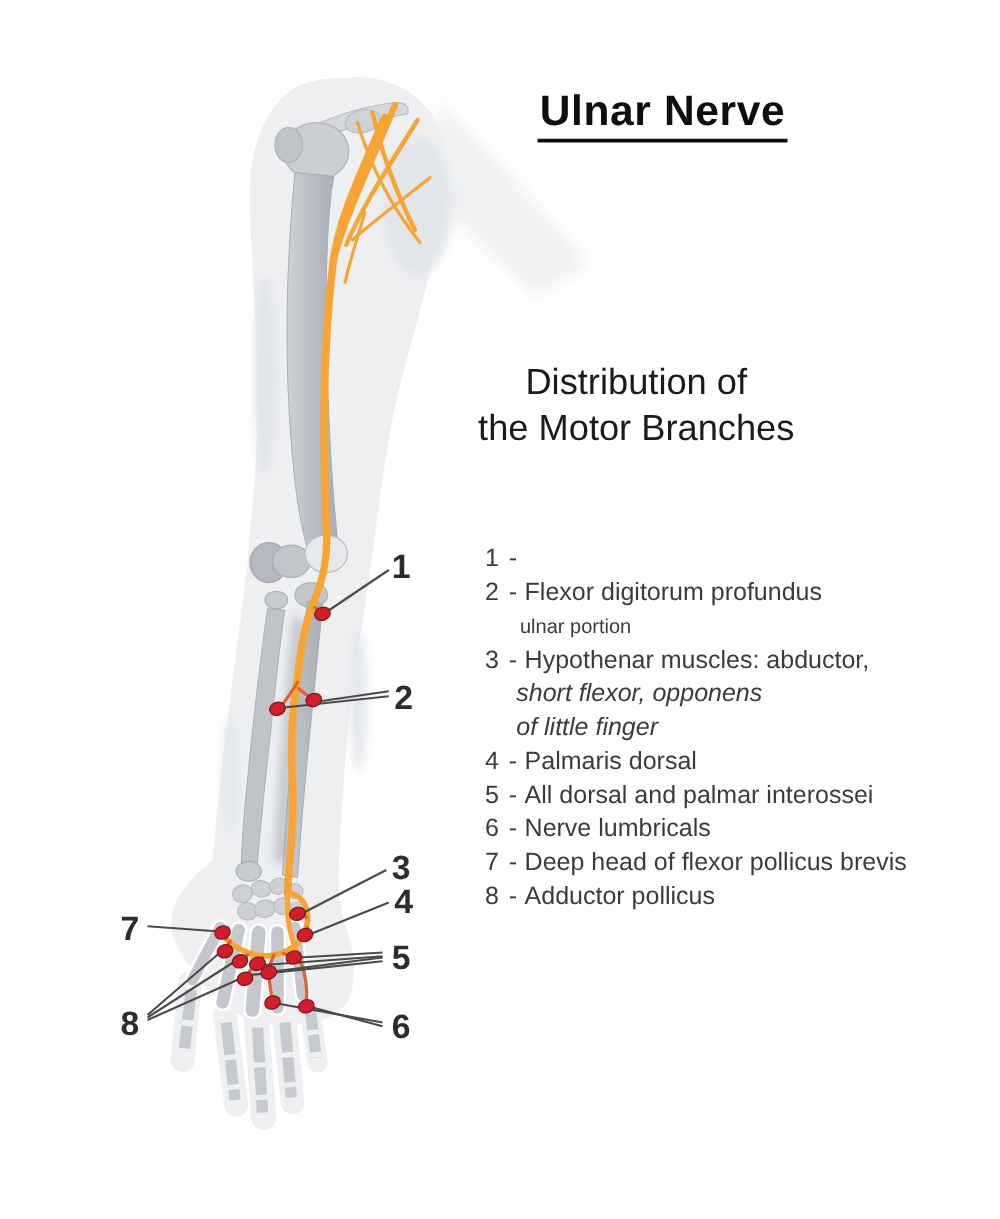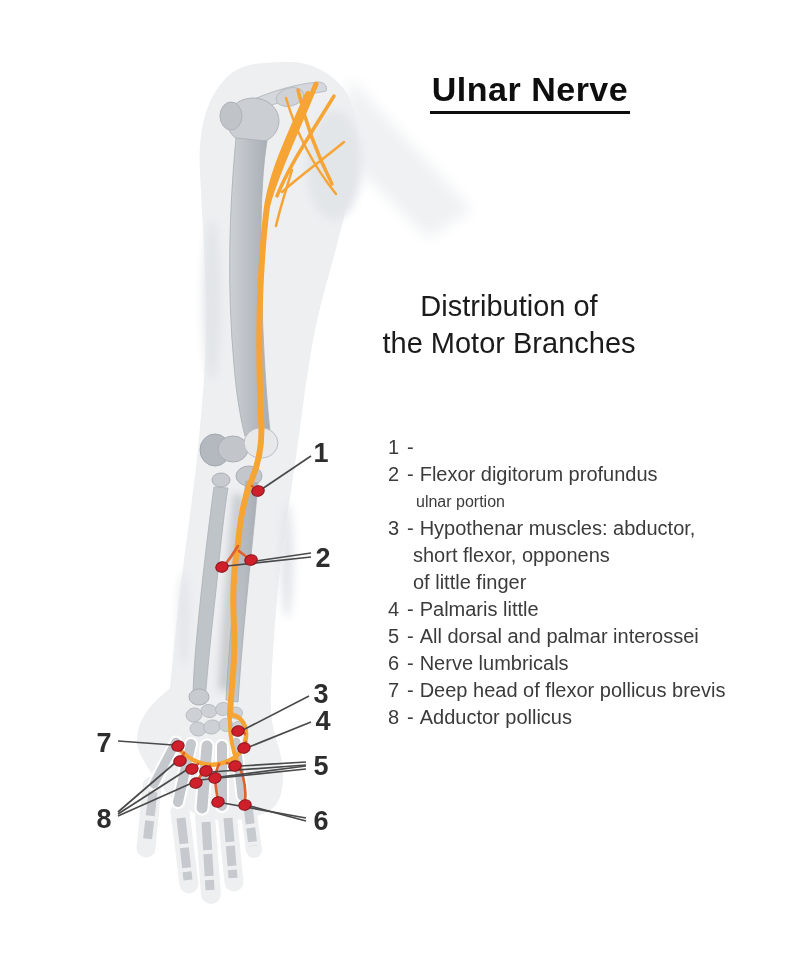--- a/index.html
+++ b/index.html
@@ -18,21 +18,21 @@
     border-bottom:3px solid var(--titleText);padding:0 2px 2px 2px;letter-spacing:0.5px;text-align:right;}
 
   .subtitle{position:absolute;left:358px;top:288px;width:302px;text-align:center;
     font-size:29px;font-weight:normal;color:var(--subtitleText);line-height:37px;}
 
   .legend{position:absolute;left:388px;top:434px;width:390px;color:var(--legendText);
     font-size:20px;line-height:27px;}
   .lg-row{display:flex;}
   .lg-num{min-width:13px;}
   .lg-dash{margin:0 6px;}
-  .lg-wrap{padding-left:25px;}
+  .lg-wrap{padding-left:25px;font-style:italic;}
   .lg-note{padding-left:28px;font-size:16px;line-height:27px;}
 
   .num{font-size:27px;font-weight:600;fill:var(--labelText);font-family:"Liberation Sans",sans-serif;}
   .ptr{stroke:var(--pointer);stroke-width:1.7;fill:none;}
   .nerve{stroke:var(--nerve);fill:none;stroke-linecap:round;}
   .branch{stroke:var(--branch);fill:none;stroke-width:2.6;stroke-linecap:round;}
   .dot{fill:var(--dot);stroke:var(--dotStroke);stroke-width:1;}
   .skin{fill:var(--skin);}
 </style>
 </head>
@@ -245,21 +245,21 @@
     <div class="lg-row">
       <span class="lg-num">3</span>
       <span class="lg-dash">-</span>
       <span class="lg-text">Hypothenar muscles: abductor,</span>
     </div>
     <div class="lg-wrap">short flexor, opponens</div>
     <div class="lg-wrap">of little finger</div>
     <div class="lg-row">
       <span class="lg-num">4</span>
       <span class="lg-dash">-</span>
-      <span class="lg-text">Palmaris little</span>
+      <span class="lg-text">Palmaris dorsal</span>
     </div>
     <div class="lg-row">
       <span class="lg-num">5</span>
       <span class="lg-dash">-</span>
       <span class="lg-text">All dorsal and palmar interossei</span>
     </div>
     <div class="lg-row">
       <span class="lg-num">6</span>
       <span class="lg-dash">-</span>
       <span class="lg-text">Nerve lumbricals</span>

